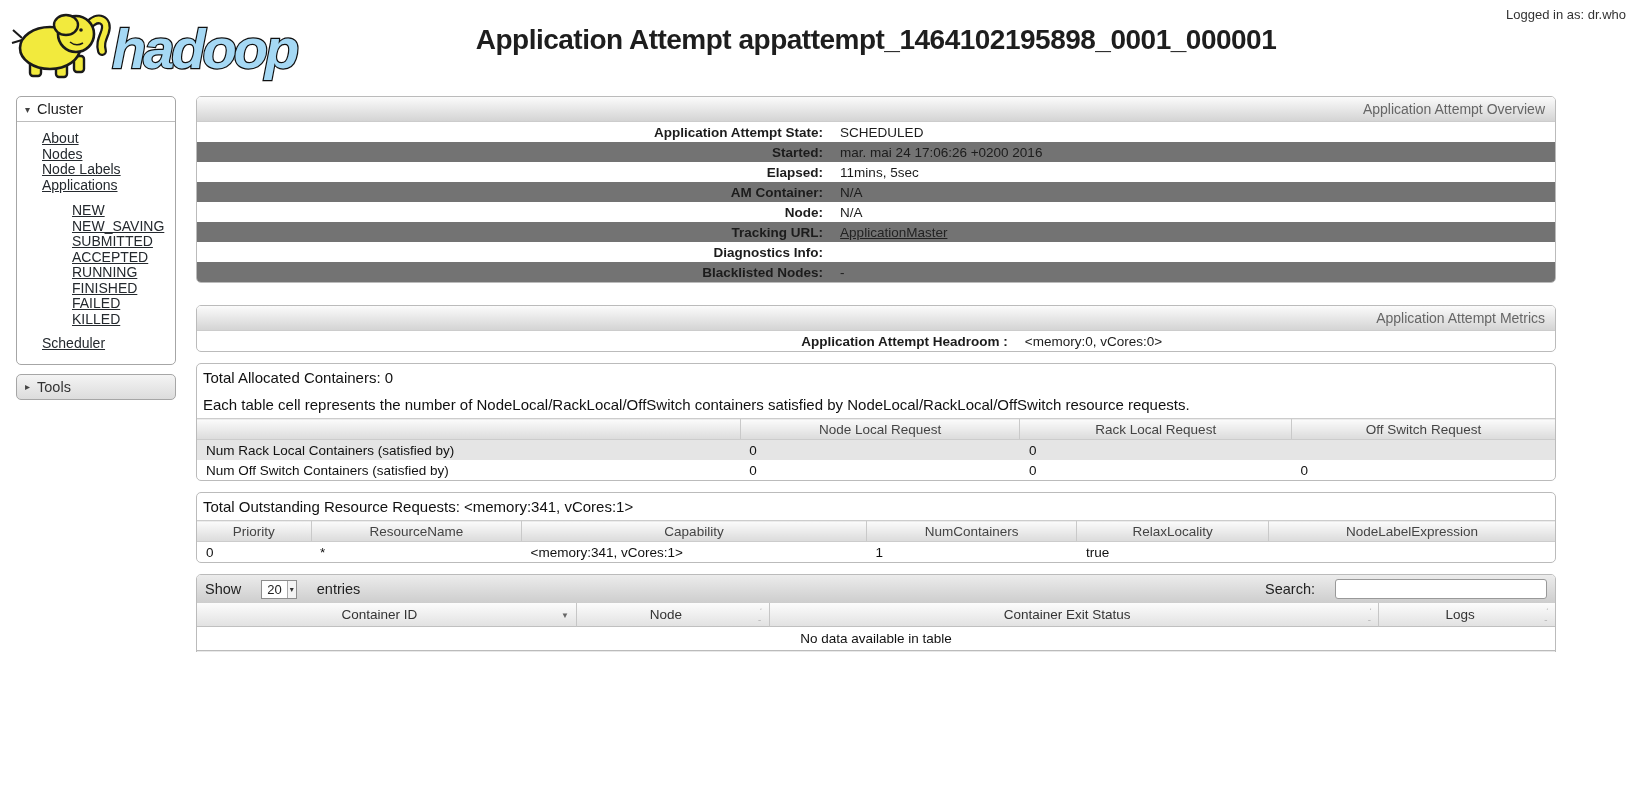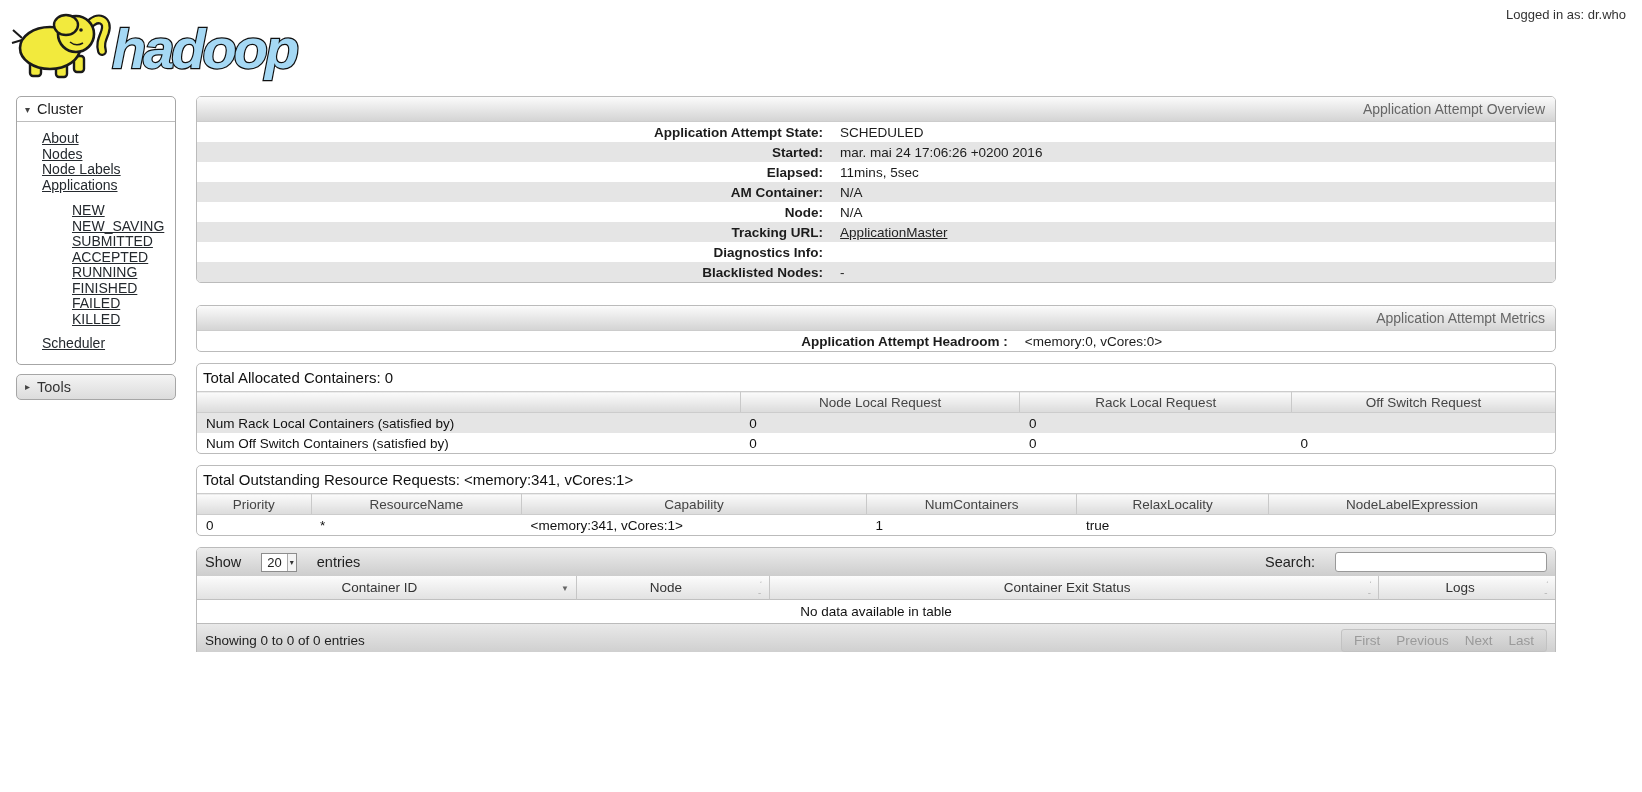--- a/index.html
+++ b/index.html
@@ -67,21 +67,21 @@
   }
   .mb22 { margin-bottom: 22px; }
   table { width: 100%; border-collapse: collapse; table-layout: fixed; }
 
   
   .kv th {
     text-align: right; font-weight: bold; color: #1c1c1c;
     padding: 2.5px 4px; font-size: 13.5px; white-space: nowrap;
   }
   .kv td { padding: 2.5px 4px 2.5px 13px; font-size: 13.5px; color: #1c1c1c; }
-  .kv tr.stripe { background: #e5e5e5; }
+  .kv tr.stripe { background: #737373; }
   .kv a { color: #222; text-decoration: underline; }
   .kv .w46 { width: 46.4%; }
   .kv .w60 { width: 60%; }
 
   
   .box-text { padding: 3px 6px; font-size: 15px; color: #111; line-height: 21px; }
 
   
   .grid thead th {
     background: linear-gradient(to bottom, #fbfbfb, #dbdbdb);
@@ -171,20 +171,21 @@
         <circle cx="68" cy="30" r="18" fill="#f2ea3d" stroke="#1a1a1a" stroke-width="2.6"></circle>
 
         <ellipse cx="58" cy="21" rx="12" ry="10" fill="#f2ea3d" stroke="#1a1a1a" stroke-width="2.4"></ellipse>
 
         <circle cx="73" cy="26" r="1.8" fill="#1a1a1a"></circle>
         <path d="M62,38 q6,5 13,1" stroke="#1a1a1a" stroke-width="1.6" fill="none"></path>
 
         <text x="104" y="64" font-family="Liberation Sans, sans-serif" font-size="56" font-weight="bold" font-style="italic" letter-spacing="-3" fill="#a5d8f4" stroke="#101010" stroke-width="2.4" paint-order="stroke">hadoop</text>
       </svg>
     </div>
+    <h1 class="title">Application Attempt appattempt_1464102195898_0001_000001</h1>
   </header>
 
   <div class="layout">
 
     <nav>
       <div class="cluster-box">
         <div class="acc-header">
           <span class="tri">▾</span>
           <span>Cluster</span>
         </div>
@@ -263,20 +264,21 @@
               <tr>
                 <th class="w60">Application Attempt Headroom :</th>
                 <td>&lt;memory:0, vCores:0&gt;</td>
               </tr>
         </tbody>
           </table>
       </div>
 
       <div class="box">
         <div class="box-text">Total Allocated Containers: 0</div>
+        <div class="box-text">Each table cell represents the number of NodeLocal/RackLocal/OffSwitch containers satisfied by NodeLocal/RackLocal/OffSwitch resource requests.</div>
         <table class="grid">
           <colgroup>
               <col style="width:40%">
               <col style="width:20.6%">
               <col style="width:20%">
               <col style="width:19.4%">
             </colgroup>
           <thead>
             <tr>
               <th></th>

